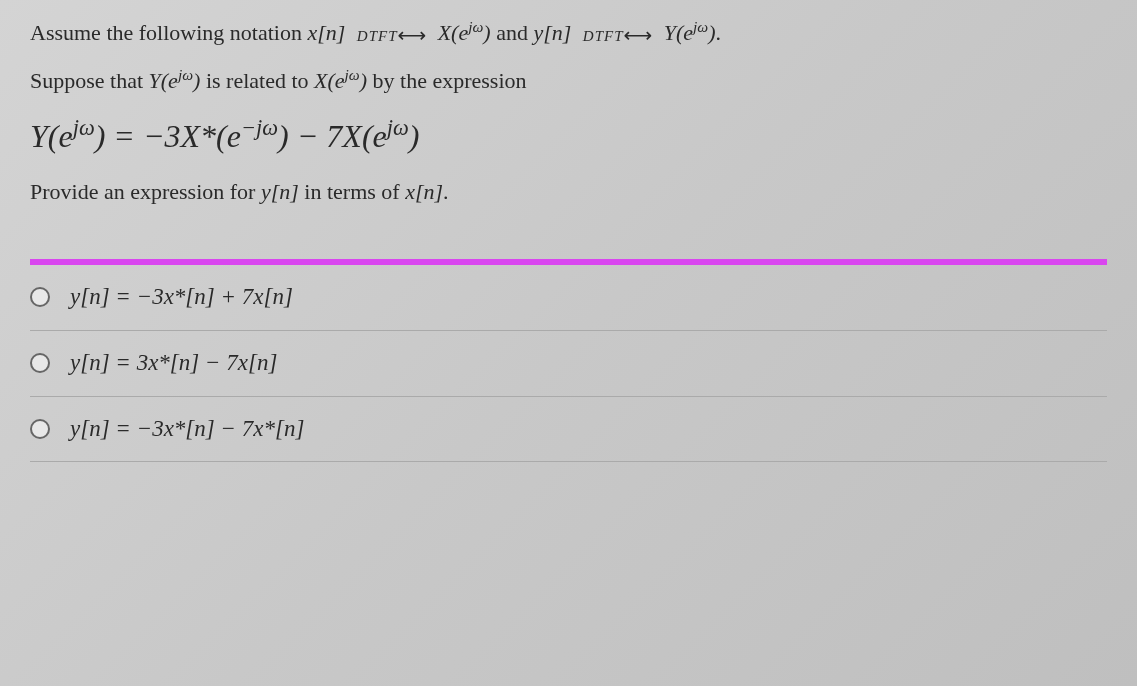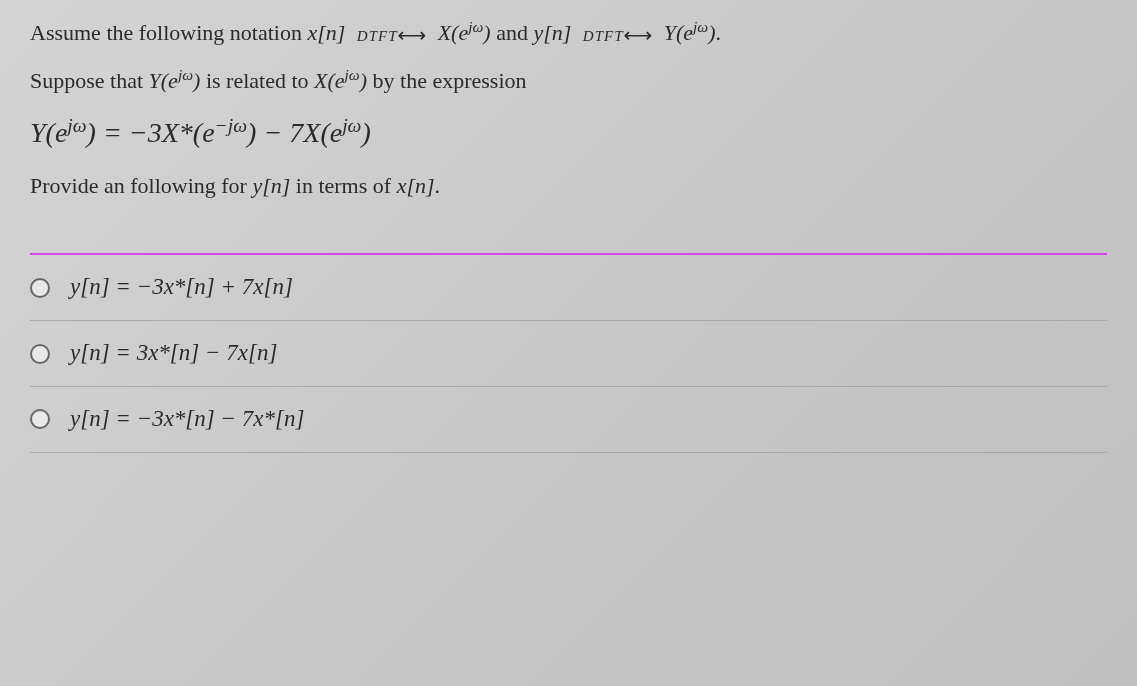--- a/index.html
+++ b/index.html
@@ -58,37 +58,37 @@
       margin-top: 50px;
     }
     .option {
       display: flex;
       align-items: center;
       padding: 14px 0;
       border-bottom: 1px solid #aaa;
       font-size: 23px;
     }
     .option:first-child {
-      border-top: 2px solid #d946ef;
+      border-top: 6px solid #d946ef;
     }
     .radio {
       width: 20px;
       height: 20px;
       border: 2px solid #666;
       border-radius: 50%;
       margin-right: 20px;
       background: #e8e8e8;
       flex-shrink: 0;
     }
     .option-text {
       font-family: 'Times New Roman', serif;
       font-style: italic;
     }
     .eq-formula {
-      font-size: 28px;
+      font-size: 32px;
     }
   </style>
 </head>
 <body>
 
 <div class="question-text">
 
   <div class="line">
     <span>Assume the following notation </span>
     <span class="math">x[n]</span>
@@ -122,21 +122,21 @@
     <span> by the expression</span>
   </div>
 
   <div class="line eq-formula">
     <span class="math">
       <span>Y(e</span><span class="sup">jω</span><span>) = −3X*(e</span><span class="sup">−jω</span><span>) − 7X(e</span><span class="sup">jω</span><span>)</span>
     </span>
   </div>
 
   <div class="line">
-    <span>Provide an following for </span>
+    <span>Provide an expression for </span>
     <span class="math">y[n]</span>
     <span> in terms of </span>
     <span class="math">x[n]</span><span class="math-upright">.</span>
   </div>
 
 </div>
 
 <div class="options">
   <div class="option">
     <div class="radio"></div>

